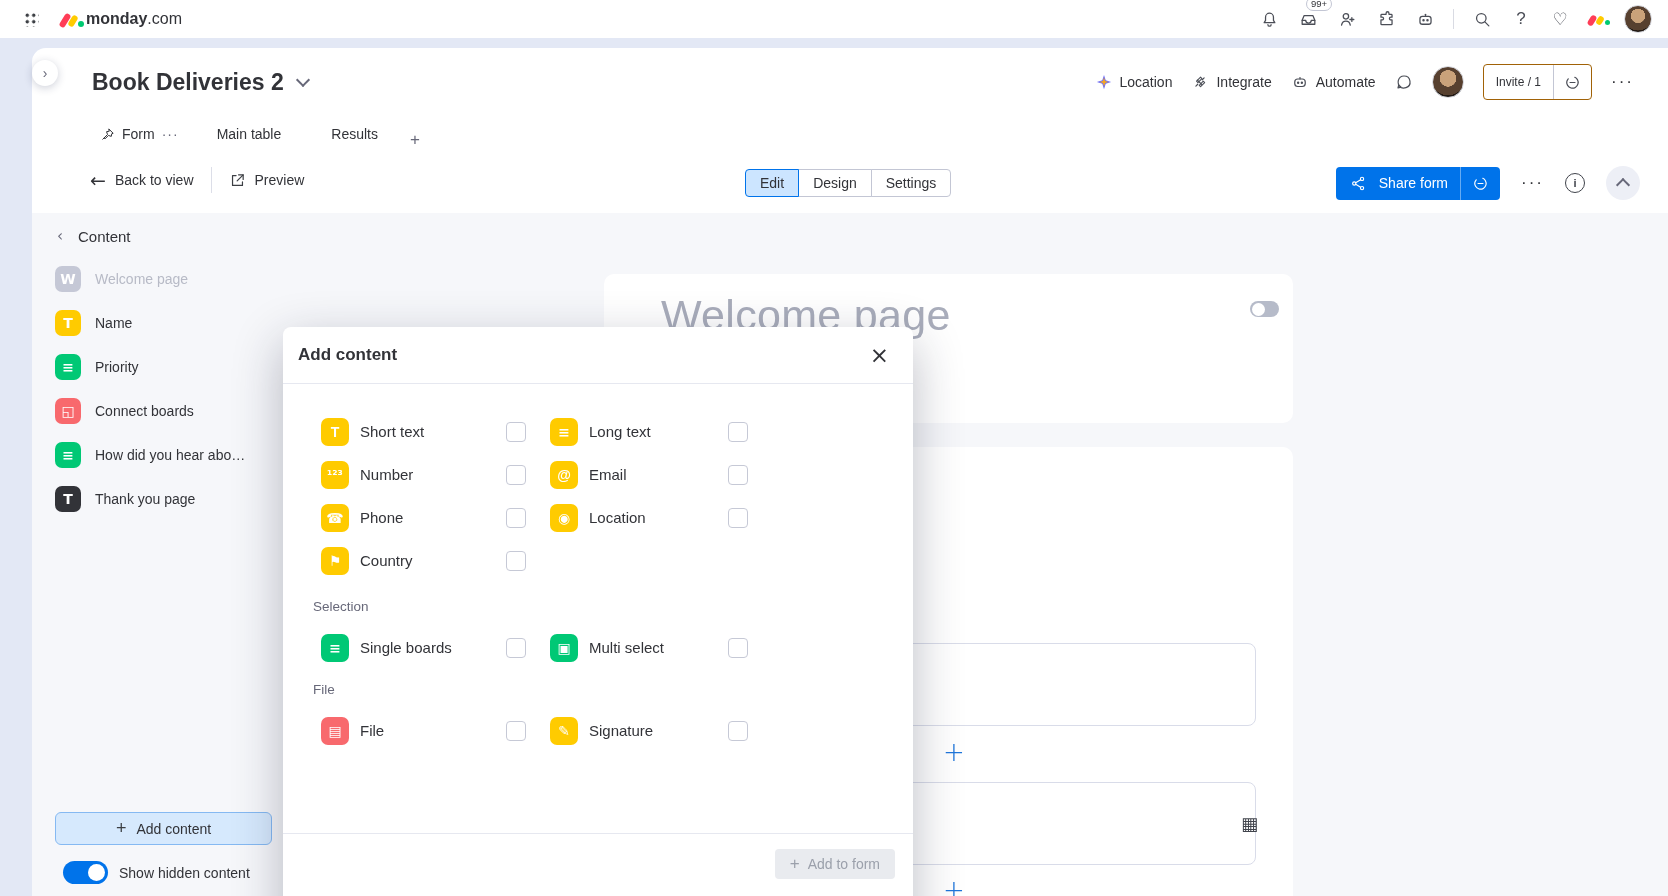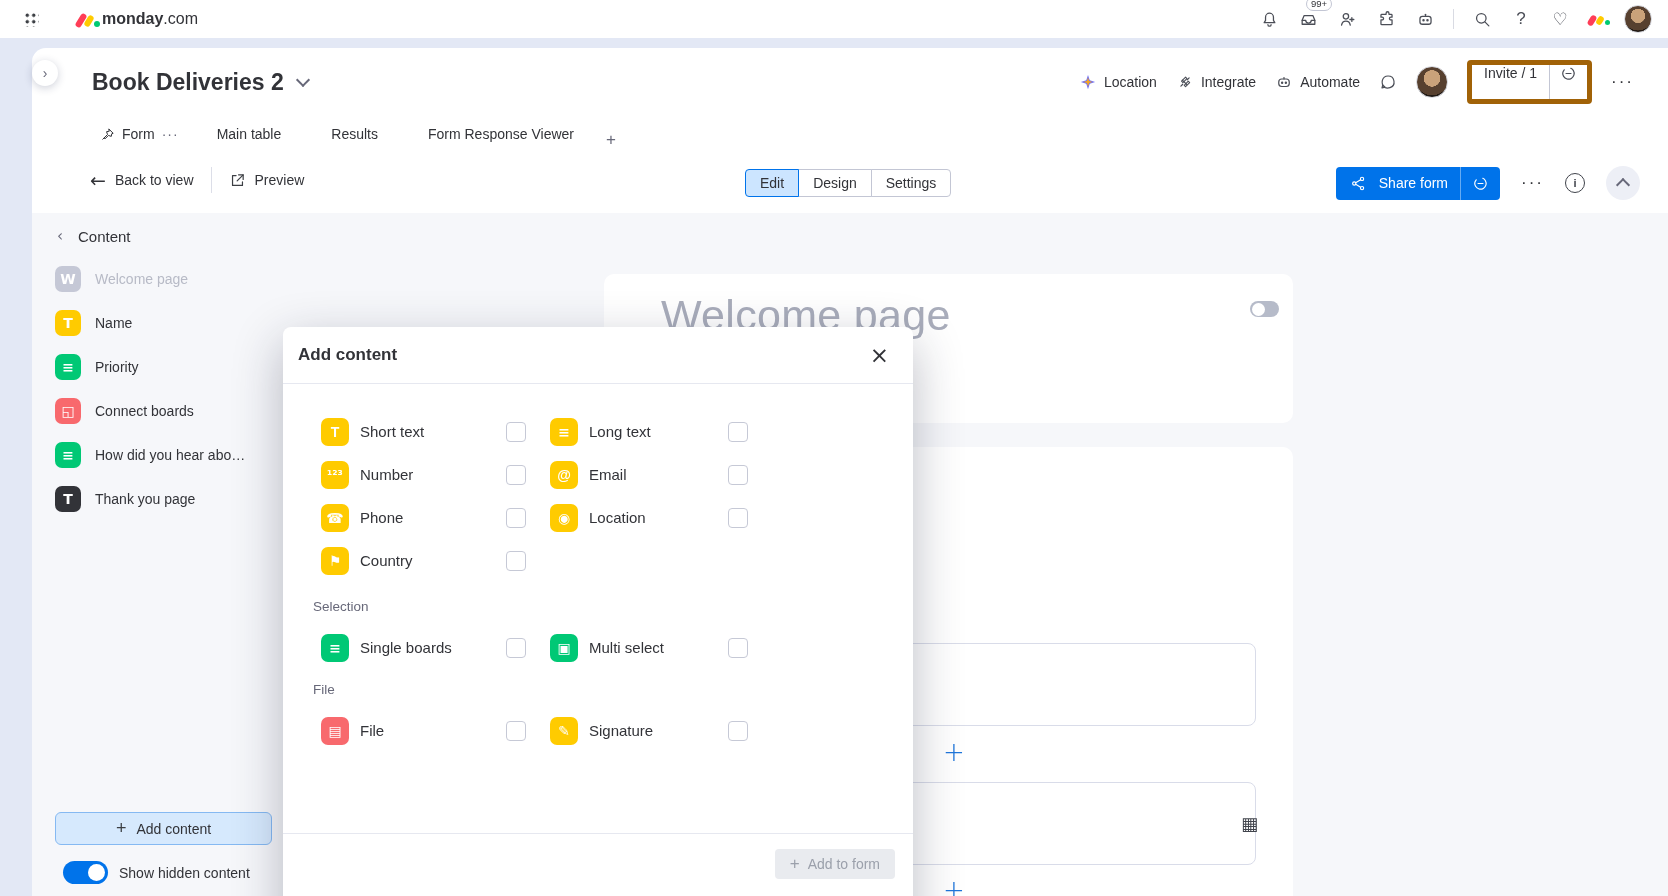--- a/index.html
+++ b/index.html
@@ -2,21 +2,21 @@
 <html><head>
 <meta charset="utf-8">
 <style>
   html,body{margin:0;padding:0}
   body{width:1668px;height:896px;overflow:hidden;position:relative;
        font-family:"Liberation Sans","DejaVu Sans",sans-serif;color:#323338;background:#e3e8f5}
   .glyph{font-family:"DejaVu Sans",sans-serif}
   svg{display:block}
   
   .topbar{position:absolute;top:0;left:0;right:0;height:38px;background:#fff;display:flex;align-items:center;padding:0 16px;box-sizing:border-box;z-index:30}
-  .tb-left{display:flex;align-items:center;gap:32px}
+  .tb-left{display:flex;align-items:center;gap:16px}
   .grid9{width:15px;height:15px;background:radial-gradient(circle,#3c3f44 1.7px,transparent 2px);background-size:6.5px 6.5px;background-position:0 0}
   .mlogo{display:flex;align-items:flex-end;gap:2px;height:18px}
   .mlogo i{display:block;width:6px;height:15px;border-radius:4px;transform:rotate(32deg)}
   .mlogo .p1{background:#ff3d57}
   .mlogo .p2{background:#ffcb00;height:12px;margin-bottom:1px}
   .mlogo .p3{width:6px;height:6px;border-radius:50%;background:#00ca72;transform:none;margin-bottom:1px}
   .brand{font-size:16px;margin-left:2px}
   .brand b{font-weight:700}
   .tb-right{margin-left:auto;display:flex;align-items:center;gap:9px}
   .tbicon{width:30px;height:30px;display:flex;align-items:center;justify-content:center;color:#4b4e57;position:relative;border-radius:4px}
@@ -30,21 +30,21 @@
   .page{position:absolute;top:38px;left:0;right:0;bottom:0}
   .board-card{position:absolute;top:10px;left:32px;right:0;bottom:0;background:#fff;border-top-left-radius:14px}
   .collapse-circle{position:absolute;top:12px;left:0;width:26px;height:26px;border-radius:50%;background:#fff;box-shadow:0 2px 8px rgba(30,40,80,.22);display:flex;align-items:center;justify-content:center;color:#676879;font-size:14px;z-index:5}
   .board-header{position:absolute;top:16px;left:60px;right:34px;height:36px;display:flex;align-items:center}
   .board-title{font-size:23px;font-weight:700}
   .chev-down{width:8px;height:8px;border-right:2px solid #676879;border-bottom:2px solid #676879;transform:rotate(45deg);margin:-4px 0 0 14px}
   .hdr-actions{margin-left:auto;display:flex;align-items:center;gap:19px;font-size:14px}
   .hact{display:flex;align-items:center;gap:7px}
   .hact svg{width:18px;height:18px;stroke:#4b4e57;fill:none;stroke-width:1.6;stroke-linecap:round;stroke-linejoin:round}
   .avatar.av30{width:30px;height:30px}
-  .invite-btn{display:flex;align-items:flex-start;border:5px solid #a16207;border-radius:4px;height:34px;font-size:14px}
+  .invite-btn{display:flex;align-items:center;border:1px solid #a16207;border-radius:4px;height:34px;font-size:12px}
   .invite-btn .lbl{padding:0 12px}
   .invite-btn .sep{width:1px;align-self:stretch;background:#c3c6d4}
   .invite-btn .lnk{padding:0 10px}
   .invite-btn svg{width:17px;height:17px;stroke:#4b4e57;fill:none;stroke-width:1.7;stroke-linecap:round}
   .dots{color:#323338;font-size:17px;letter-spacing:2px}
   
   .tabs{position:absolute;top:72px;left:56px;display:flex;align-items:center;font-size:14px;color:#323338}
   .tab{padding:6px 14px 13px;position:relative;white-space:nowrap}
   .tab-form{display:flex;align-items:center;gap:7px;padding:6px 12px 13px}
   .tab-form::after{content:"";position:absolute;left:0;right:0;bottom:0;height:3px;border-radius:3px;background:#0073ea}
@@ -253,21 +253,20 @@
           <svg viewBox="0 0 24 24">
               <path d="M14 3l7 7-2.2.8-.8 4.2-4.5-1.5L8 19l-1.5-1.5 5.5-5.5L10.5 7.5l4.3-.8z"></path>
               <path d="M7.5 16.5L4 20"></path>
             </svg>
         </span>
         <span>Form</span>
         <span class="tabdots">···</span>
       </div>
       <div class="tab" style="margin-left:12px">Main table</div>
       <div class="tab" style="margin-left:22px">Results</div>
-      <div class="tab" style="margin-left:22px">Form Response Viewer</div>
       <div class="tab-plus" style="margin-left:14px">+</div>
     </div>
 
     <div class="toolbar">
       <div class="tool-left">
         <div class="titem">
           <span class="backarrow glyph">←</span>
           <span>Back to view</span>
         </div>
         <div class="tool-sep"></div>

